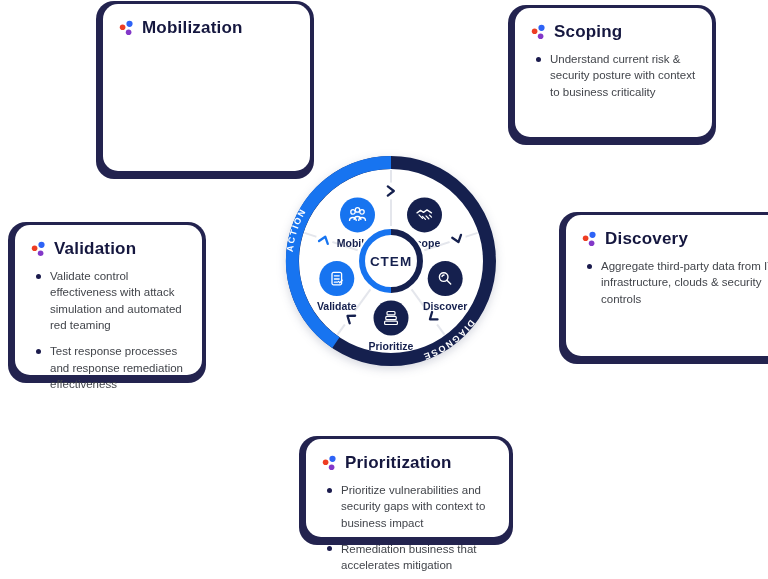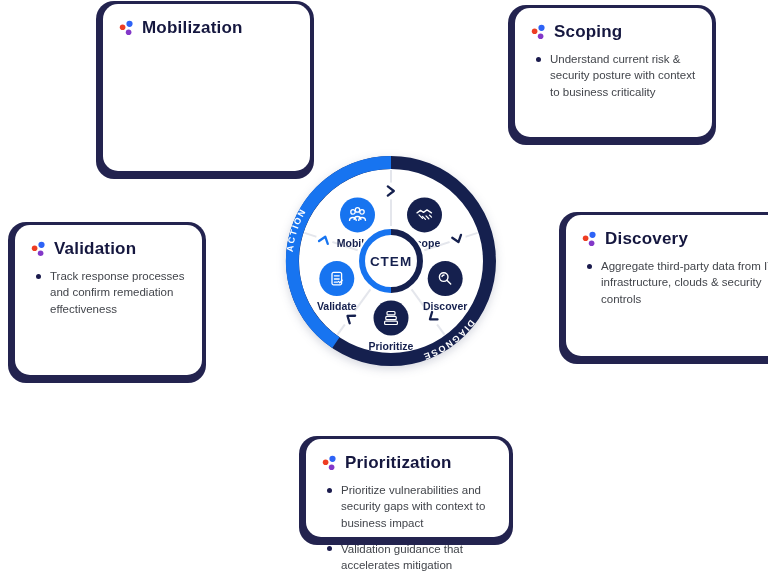--- a/index.html
+++ b/index.html
@@ -71,21 +71,22 @@
     <div class="card">
       <div class="card-head">
         <svg width="16" height="16" viewBox="0 0 16 16">
           <circle cx="10.5" cy="3.8" r="3.1" fill="#2e63f6"></circle>
           <circle cx="3.6" cy="7.2" r="2.8" fill="#ee3d23"></circle>
           <circle cx="9.6" cy="12.2" r="2.8" fill="#8338c8"></circle>
         </svg>
         <span class="card-title">Validation</span>
       </div>
       <ul class="bullets">
-        <li>Track response processes and confirm remediation effectiveness</li>
+        <li>Validate control effectiveness with attack simulation and automated red teaming</li>
+        <li>Test response processes and response remediation effectiveness</li>
       </ul>
     </div>
   </div>
 
   <div class="card-wrap pos-discovery">
     <div class="card">
       <div class="card-head">
         <svg width="16" height="16" viewBox="0 0 16 16">
           <circle cx="10.5" cy="3.8" r="3.1" fill="#2e63f6"></circle>
           <circle cx="3.6" cy="7.2" r="2.8" fill="#ee3d23"></circle>
@@ -104,21 +105,21 @@
       <div class="card-head">
         <svg width="16" height="16" viewBox="0 0 16 16">
           <circle cx="10.5" cy="3.8" r="3.1" fill="#2e63f6"></circle>
           <circle cx="3.6" cy="7.2" r="2.8" fill="#ee3d23"></circle>
           <circle cx="9.6" cy="12.2" r="2.8" fill="#8338c8"></circle>
         </svg>
         <span class="card-title">Prioritization</span>
       </div>
       <ul class="bullets">
         <li>Prioritize vulnerabilities and security gaps with context to business impact</li>
-        <li>Validation guidance that accelerates mitigation</li>
+        <li>Remediation business that accelerates mitigation</li>
       </ul>
     </div>
   </div>
 
   <svg class="wheel" viewBox="0 0 220 220">
 
     <circle cx="110" cy="110" r="98.5" fill="#ffffff" stroke="#15204e" stroke-width="13"></circle>
 
     <path d="M 110 11.5 A 98.5 98.5 0 0 0 54.9 191.7" fill="none" stroke="#1774f0" stroke-width="13"></path>
 

